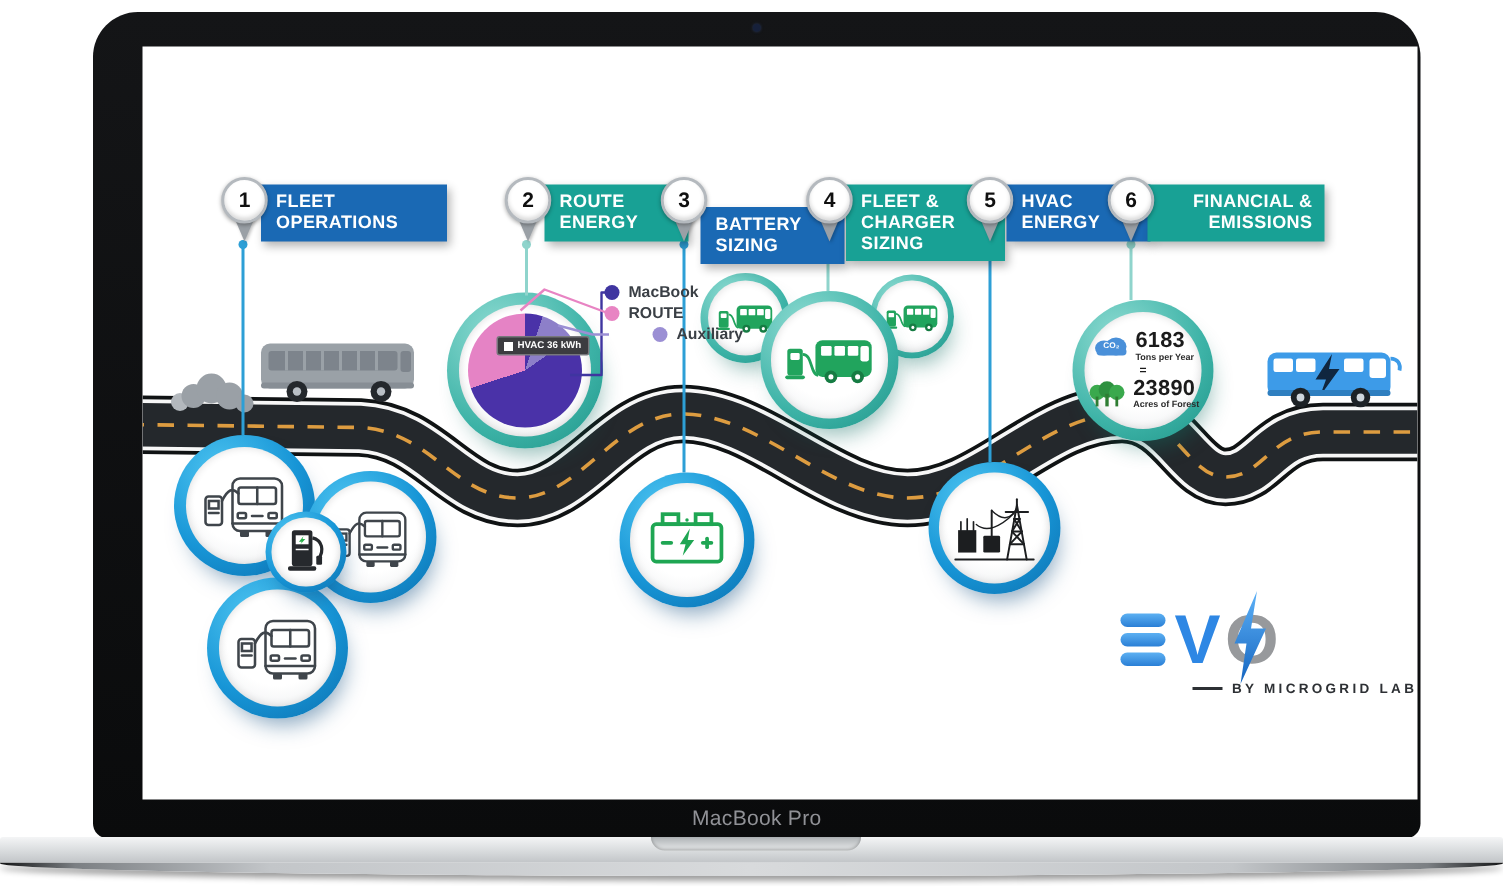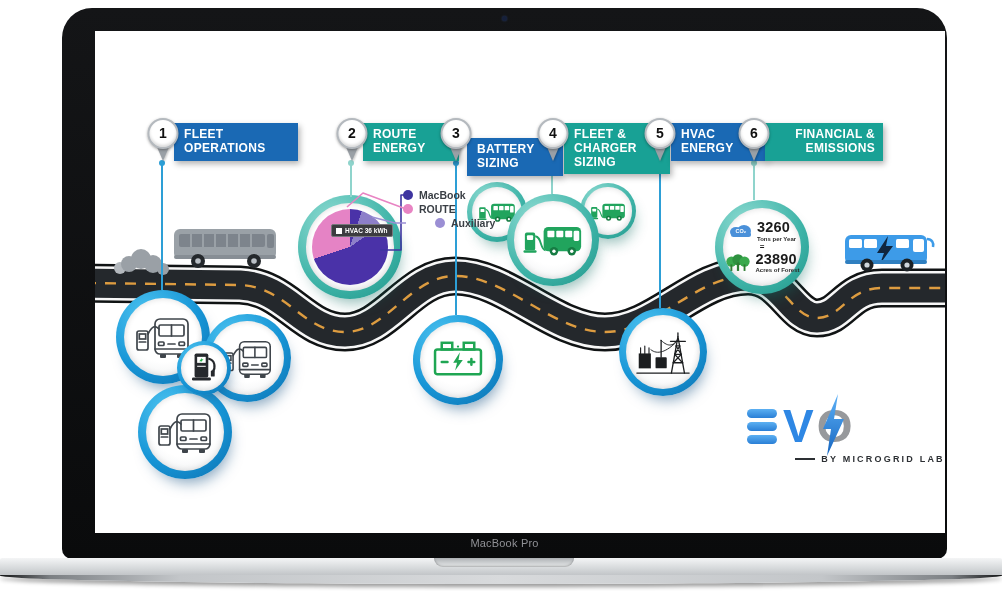--- a/index.html
+++ b/index.html
@@ -1,21 +1,21 @@
 <!DOCTYPE html>
 <html><head>
 <meta charset="utf-8">
 <style>
   html,body{margin:0;padding:0;background:#fff;font-family:"Liberation Sans",sans-serif;}
   .stage{position:relative;width:1002px;height:591px;background:#fff;overflow:hidden;}
 
   
   .frame{position:absolute;left:62px;top:8px;width:885px;height:551px;background:linear-gradient(180deg,#141517,#0a0b0c);border-radius:30px 30px 10px 10px;}
   .camera{position:absolute;left:440px;top:8px;width:5px;height:5px;border-radius:50%;background:#16203a;box-shadow:0 0 2px #2a3a60;}
-  .bezel-label{position:absolute;left:0;right:0;top:529px;text-align:center;color:#909196;font-size:11px;letter-spacing:.2px;}
+  .bezel-label{position:absolute;left:0;right:0;top:529px;text-align:center;color:#909196;font-size:14px;letter-spacing:.2px;}
   .screen{position:absolute;left:33px;top:23px;width:850px;height:502px;background:#fff;overflow:hidden;}
   .base{position:absolute;left:0;top:558px;width:1002px;z-index:20;}
   .base-top{position:relative;height:17px;background:linear-gradient(180deg,#f4f5f6,#d6d9db 60%,#c2c5c8);border-radius:2px 2px 0 0;}
   .notch{position:absolute;left:434px;top:0;width:140px;height:9px;border-radius:0 0 10px 10px;background:linear-gradient(180deg,#aeb2b5,#e8eaeb);box-shadow:inset 0 -1px 2px rgba(0,0,0,.25);}
   .base-bottom{height:9px;background:linear-gradient(to right,#131415 0,#7b7f83 5%,#c3c6c9 18%,#d8dadc 50%,#c3c6c9 82%,#7b7f83 95%,#131415 100%);border-radius:0 0 50% 50%/0 0 95% 95%;box-shadow:0 3px 4px rgba(0,0,0,.4);}
 
   
   .pin{position:absolute;width:34px;height:46px;z-index:9;}
   .pin .tail{position:absolute;left:50%;top:15px;transform:translateX(-50%);width:0;height:0;border:12px solid transparent;border-top:28px solid #9aa0a6;filter:drop-shadow(1px 1px 1px rgba(0,0,0,.25));}
   .pin .circ{position:absolute;left:50%;top:0;transform:translateX(-50%);width:27px;height:27px;border-radius:50%;background:#fff;border:2px solid #b4b9be;box-shadow:inset 0 -2px 3px rgba(0,0,0,.15),0 1px 3px rgba(0,0,0,.35);font-weight:800;font-size:14px;line-height:27px;text-align:center;color:#101010;}
@@ -294,21 +294,21 @@
                 <svg width="26" height="16" viewBox="0 0 26 16">
                     <g fill="#4a90d9">
                       <ellipse cx="8" cy="9" rx="6" ry="5"></ellipse>
                       <ellipse cx="16" cy="8" rx="7" ry="6"></ellipse>
                       <rect x="3" y="9" width="20" height="5" rx="2.5"></rect>
                     </g>
                   </svg>
                 <span class="cloud-txt">CO₂</span>
               </span>
               <span class="em-col">
-                <span class="em-val">3260</span>
+                <span class="em-val">6183</span>
                 <span class="em-lab">Tons per Year</span>
               </span>
             </div>
             <span class="em-eq">=</span>
             <div class="em-row">
               <span>
                 <svg width="28" height="18" viewBox="0 0 30 19">
                     <circle cx="8" cy="8" r="5.5" fill="#3aa94d"></circle>
                     <circle cx="15" cy="6" r="6" fill="#2e9140"></circle>
                     <circle cx="22" cy="8" r="5.5" fill="#3aa94d"></circle>

